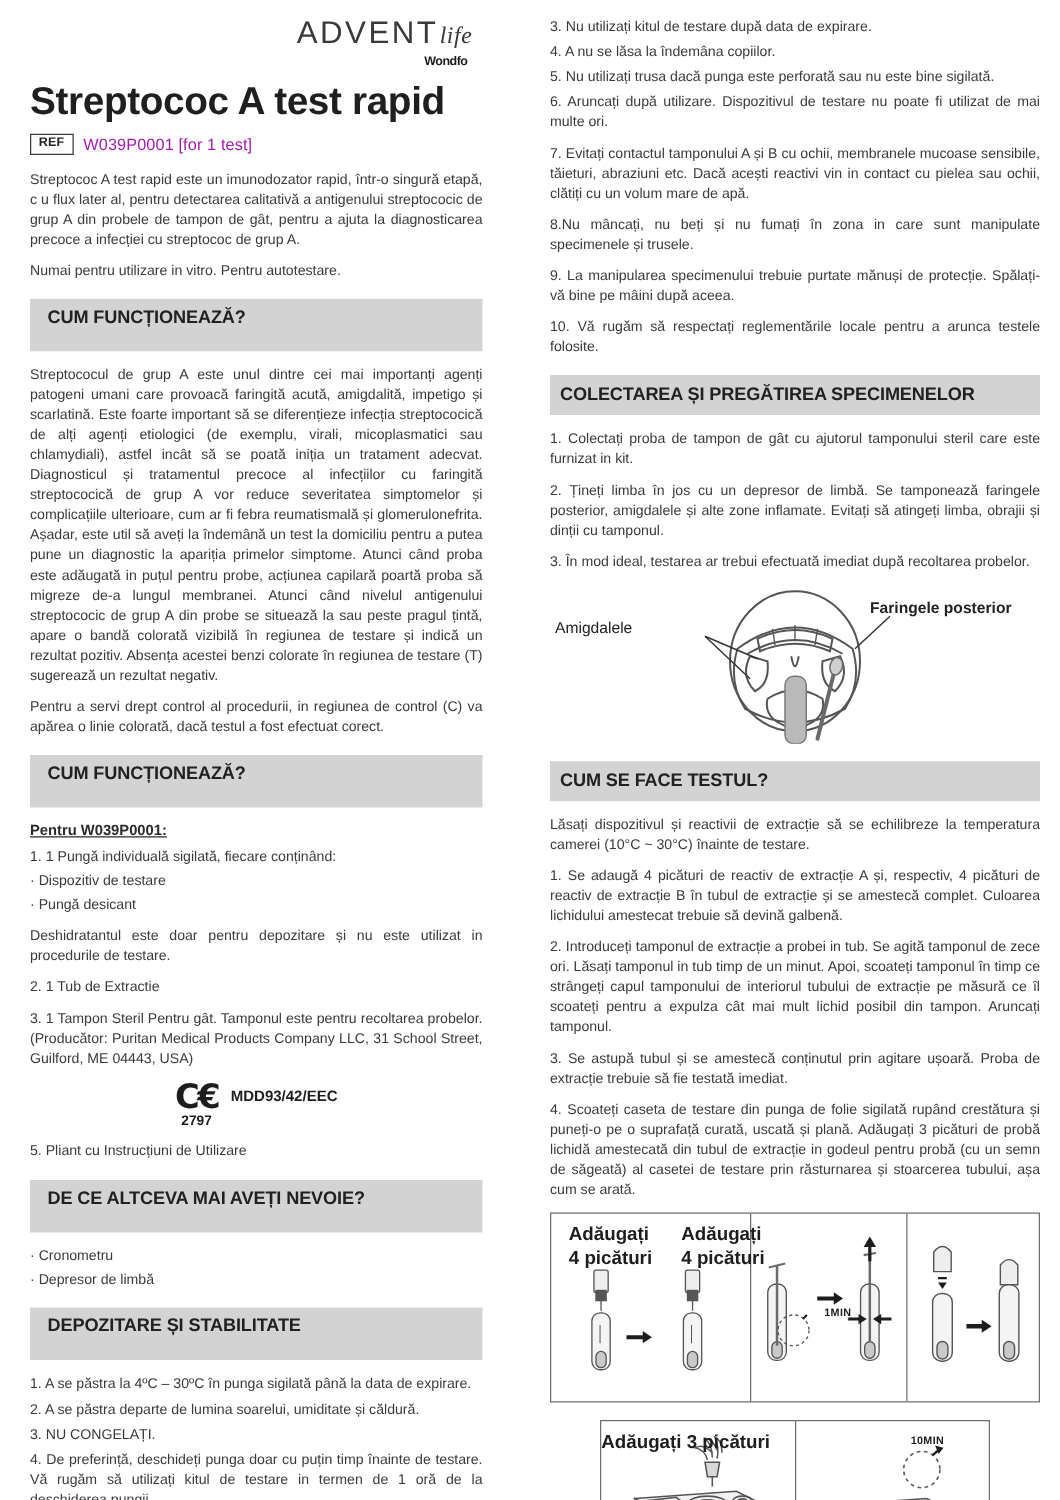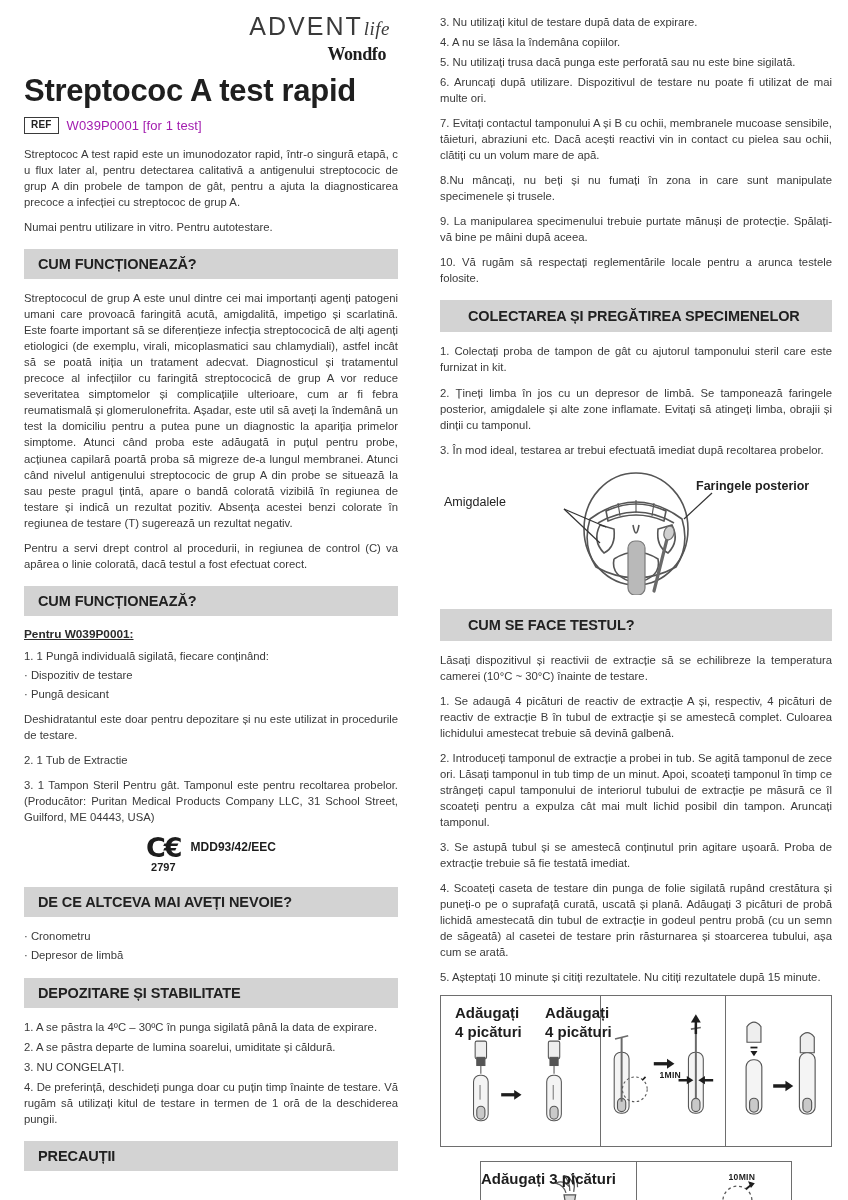--- a/index.html
+++ b/index.html
@@ -15,21 +15,21 @@
   .page {
     position: relative;
     width: 848px;
     height: 1200px;
     padding: 0;
   }
   .cols {
     display: flex;
     width: 848px;
     height: 1200px;
-    gap: 4px;
+    gap: 16px;
   }
   .col-left {
     width: 424px;
     padding: 14px 22px 0 24px;
   }
   .col-right {
     width: 424px;
     padding: 14px 16px 0 16px;
   }
 
@@ -50,23 +50,23 @@
   }
   .logo-life {
     font-family: "Liberation Serif", serif;
     font-style: italic;
     font-size: 19px;
     letter-spacing: 0.5px;
     color: #3a3a3a;
     margin-left: 1px;
   }
   .logo-sub {
-    font-family: Liberation Serif, serif;
-    font-weight: bold;
-    font-size: 18px;
+    font-family: Liberation Sans, sans-serif;
+    font-weight: bold;
+    font-size: 10px;
     letter-spacing: -0.4px;
     color: #1d1d1d;
     margin-top: 4px;
     padding-right: 4px;
   }
 
   
   .doc-title {
     font-size: 31px;
     font-weight: bold;
@@ -103,28 +103,28 @@
     text-align: justify;
     margin: 0 0 9px 0;
     color: #3a3a3a;
   }
   p.body.nojust { text-align: left; }
   p.tight { margin-bottom: 4px; }
 
   
   .sec-bar {
     background: #d3d3d3;
-    padding: 7px 0 7px 14px;
+    padding: 7px 0 19px 14px;
     margin: 14px 0 11px 0;
     font-size: 14.5px;
     font-weight: bold;
     letter-spacing: -0.1px;
     color: #212121;
   }
-  .sec-bar.tall { padding: 8px 0 8px 28px; }
+  .sec-bar.tall { padding: 8px 0 8px 8px; }
 
   
   .ul-plain { margin: 0 0 8px 0; padding: 0; list-style: none; }
   .ul-plain li {
     font-size: 11.3px;
     line-height: 1.5;
     color: #3a3a3a;
     margin-bottom: 2px;
   }
   .underline-head {
@@ -276,20 +276,21 @@
 
     <div class="ce-row">
       <div class="ce-mark">
         <span class="ce-glyph">C€</span>
         <span class="ce-num">2797</span>
       </div>
       <span class="ce-dir">MDD93/42/EEC</span>
     </div>
 
     <ul class="ul-plain">
+      <li>5. Pliant cu Instrucțiuni de Utilizare</li>
     </ul>
 
     <div class="sec-bar">DE CE ALTCEVA MAI AVEȚI NEVOIE?</div>
 
     <ul class="ul-plain">
       <li>· Cronometru</li>
       <li>· Depresor de limbă</li>
     </ul>
 
     <div class="sec-bar">DEPOZITARE ȘI STABILITATE</div>
@@ -363,21 +364,20 @@
       <span class="fig-label" style="left:256px; top:12px;font-weight:bold;">Faringele posterior</span>
     </div>
 
     <div class="sec-bar tall">CUM SE FACE TESTUL?</div>
 
     <p class="body">Lăsați dispozitivul și reactivii de extracție să se echilibreze la temperatura camerei (10°C ~ 30°C) înainte de testare.</p>
     <p class="body">1. Se adaugă 4 picături de reactiv de extracție A și, respectiv, 4 picături de reactiv de extracție B în tubul de extracție și se amestecă complet. Culoarea lichidului amestecat trebuie să devină galbenă.</p>
     <p class="body">2. Introduceți tamponul de extracție a probei in tub. Se agită tamponul de zece ori. Lăsați tamponul in tub timp de un minut. Apoi, scoateți tamponul în timp ce strângeți capul tamponului de interiorul tubului de extracție pe măsură ce îl scoateți pentru a expulza cât mai mult lichid posibil din tampon. Aruncați tamponul.</p>
     <p class="body">3. Se astupă tubul și se amestecă conținutul prin agitare ușoară. Proba de extracție trebuie să fie testată imediat.</p>
     <p class="body">4. Scoateți caseta de testare din punga de folie sigilată rupând crestătura și puneți-o pe o suprafață curată, uscată și plană. Adăugați 3 picături de probă lichidă amestecată din tubul de extracție in godeul pentru probă (cu un semn de săgeată) al casetei de testare prin răsturnarea și stoarcerea tubului, așa cum se arată.</p>
-    <p class="body">5. Așteptați 10 minute și citiți rezultatele. Nu citiți rezultatele după 15 minute.</p>
 
     <div class="panels-a">
 
       <div class="panel p-wide">
         <span class="cap" style="left:14px; top:8px; width:74px;">Adăugați
 4 picături</span>
         <span class="cap" style="left:104px; top:8px; width:74px;">Adăugați
 4 picături</span>
         <svg width="100%" height="152" viewBox="0 0 196 152">
           <g fill="none" stroke="#555" stroke-width="1.3">

